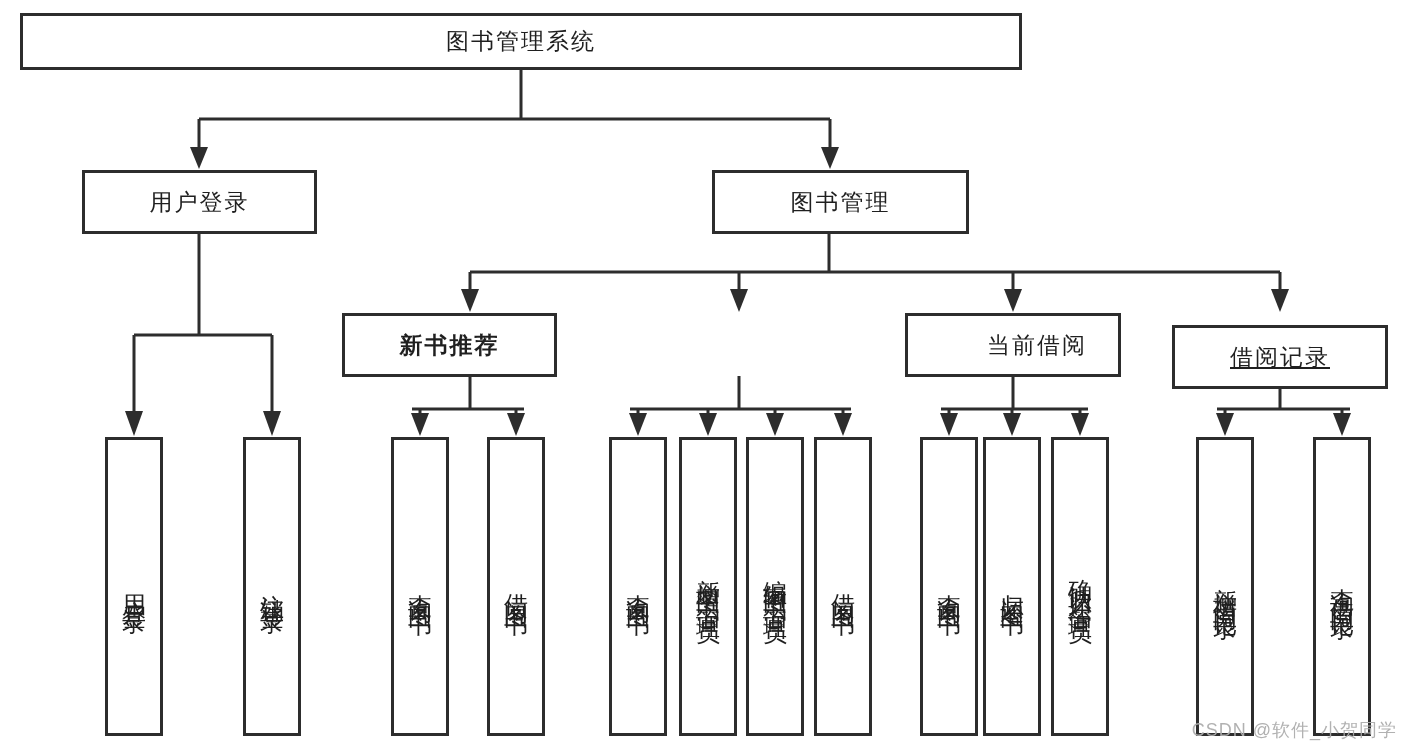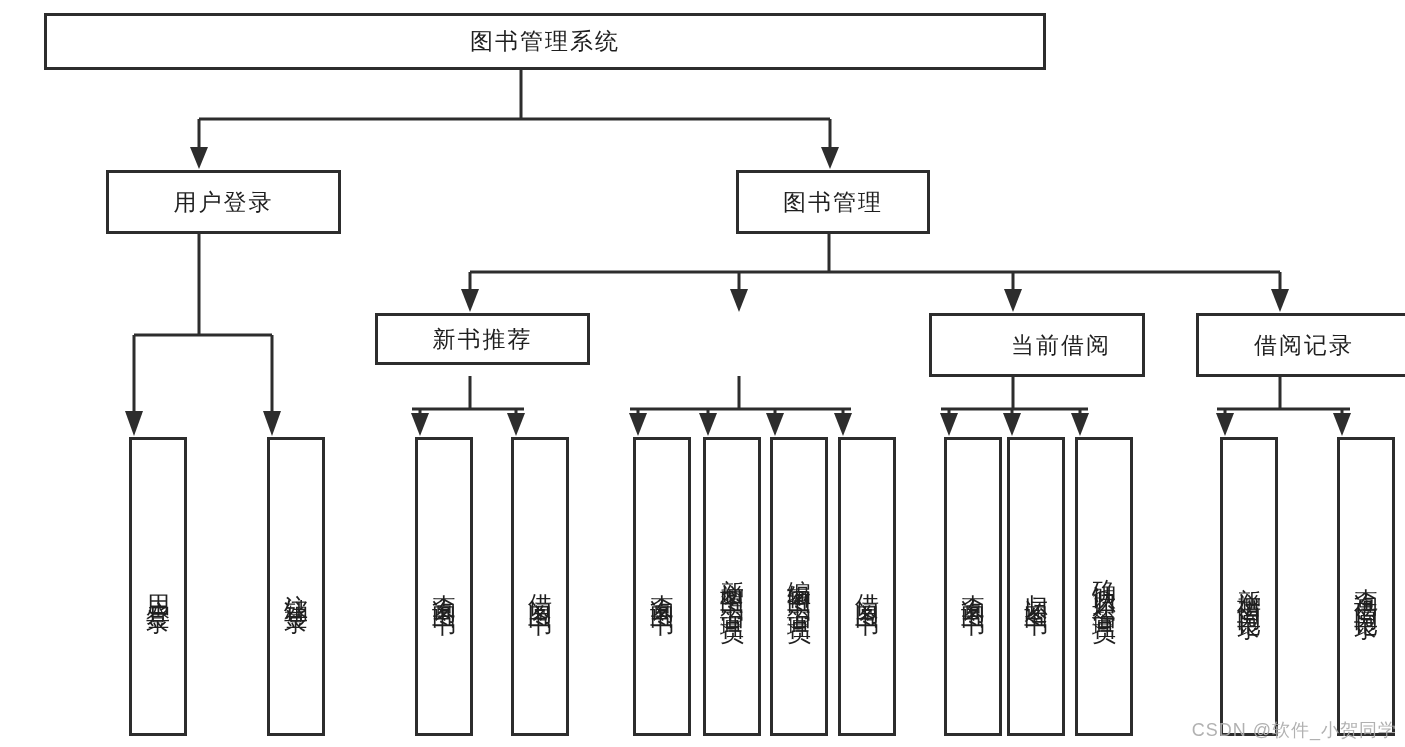--- a/index.html
+++ b/index.html
@@ -33,21 +33,20 @@
   }
   .node {
     position: absolute;
     box-sizing: border-box;
     border: 3px solid #2d2d2d;
     background: #ffffff;
     display: flex;
     align-items: center;
     justify-content: center;
     color: #1f1f1f;
-    margin-left: 24px;
   }
   .hnode {
     font-size: 23px;
     letter-spacing: 2px;
     white-space: nowrap;
   }
   .root {
     left: 20px; top: 13px; width: 1002px; height: 57px;
   }
   .leaf {
@@ -117,25 +116,25 @@
     <g>
       <path d="M1280 376 V409 M1217 409 H1350 M1225 409 V417 M1342 409 V417"></path>
       <polygon points="1216,413 1234,413 1225,436"></polygon>
       <polygon points="1333,413 1351,413 1342,436"></polygon>
     </g>
   </svg>
 
   <div class="node hnode root">图书管理系统</div>
 
   <div class="node hnode" style="left:82px; top:170px; width:235px; height:64px;">用户登录</div>
-  <div class="node hnode" style="left:712px; top:170px; width:194px; height:64px;">图书管理</div>
+  <div class="node hnode" style="left:712px; top:170px; width:257px; height:64px;">图书管理</div>
 
-  <div class="node hnode" style="left:351px; top:313px; width:215px; height:52px;">新书推荐</div>
+  <div class="node hnode" style="left:342px; top:313px; width:215px; height:64px;font-weight:bold;">新书推荐</div>
   <div class="node hnode" style="left:905px; top:313px; width:216px; height:64px;padding-left:48px;">当前借阅</div>
-  <div class="node hnode" style="left:1172px; top:313px; width:216px; height:64px;">借阅记录</div>
+  <div class="node hnode" style="left:1172px; top:325px; width:216px; height:64px;text-decoration:underline;">借阅记录</div>
 
   <div class="node leaf" style="left:105px;">
     <span class="vtext">用户登录</span>
   </div>
   <div class="node leaf" style="left:243px;">
     <span class="vtext">注销登录</span>
   </div>
 
   <div class="node leaf" style="left:391px;">
     <span class="vtext">查询图书</span>

